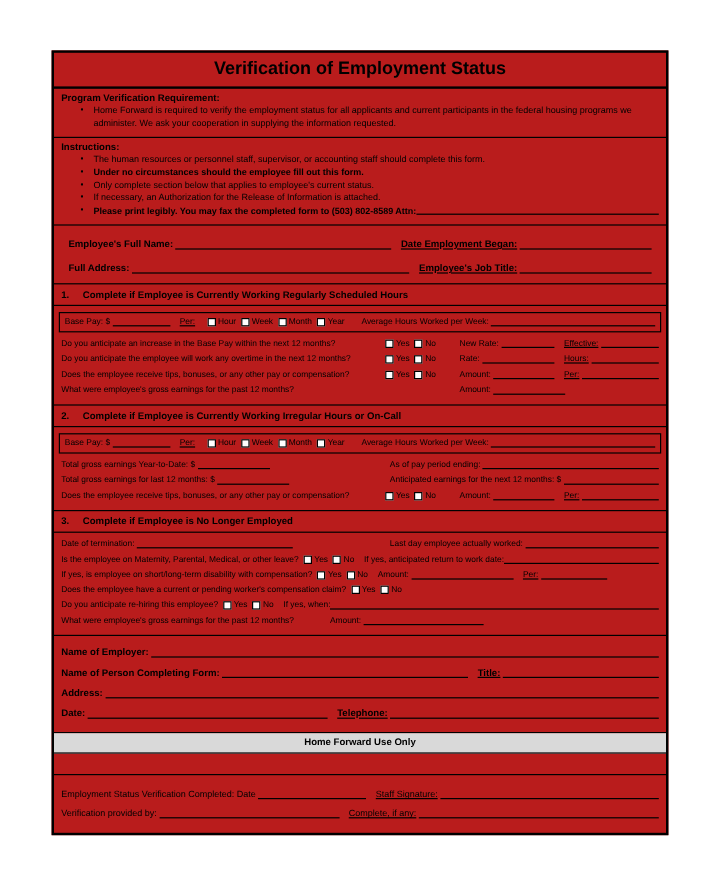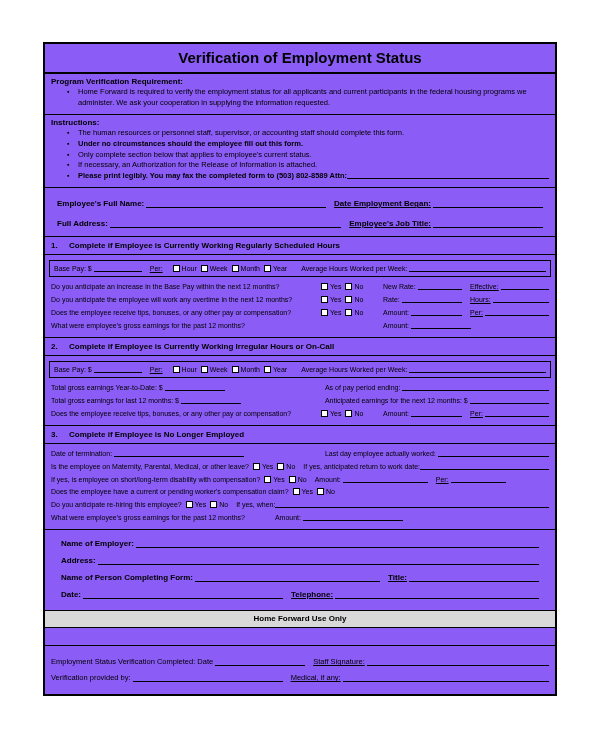--- a/index.html
+++ b/index.html
@@ -1,19 +1,19 @@
 <!DOCTYPE html>
 <html><head>
 <meta charset="utf-8">
 <style>
   * { margin:0; padding:0; box-sizing:border-box; }
   html, body { background:#ffffff; }
   body { width:600px; height:730px; font-family:"Liberation Sans", sans-serif; color:#000; }
   .page { width:600px; height:730px; padding:42px 43px 0; overflow:hidden; background:#fff; }
-  .form { border:2px solid #000; background:#8b5cf6; }
+  .form { border:2px solid #000; background:#b91c1c; }
 
   .title { text-align:center; font-weight:bold; font-size:15px; padding:5px 0 6px; border-bottom:2px solid #000; }
 
   .block { border-bottom:1px solid #000; padding:3px 6px 5px; }
   .bh { font-weight:bold; font-size:8px; margin-bottom:1px; }
   .bul { position:relative; margin-left:16px; padding-left:11px; font-size:7.5px; line-height:1.45; }
   .bul::before { content:"▪"; position:absolute; left:0; top:0; font-size:7px; }
   .bold { font-weight:bold; }
   .italic { }
   .flexline { display:flex; align-items:flex-start; }
@@ -47,21 +47,21 @@
   .mlr4 { margin:0 4px; }
   .fpair { display:flex; align-items:flex-end; flex:1 1 0; min-width:0; }
 
   .tcrow { display:flex; align-items:flex-end; font-size:7px; padding:2px 6px 3px; }
   .tc-left { flex:0 0 55%; display:flex; align-items:flex-end; }
   .tc-right { flex:1 1 auto; display:flex; align-items:flex-end; }
 
   .inrow { display:flex; align-items:flex-end; font-size:7px; padding:2px 6px 3px; }
   .gap30 { width:30px; flex:none; }
 
-  .employer { border-bottom:1px solid #000; padding:2px 16px 10px; }
+  .employer { border-bottom:1px solid #000; padding:2px 6px 10px; }
   .erow { display:flex; align-items:flex-end; font-size:8px; padding:7px 0 1px; }
   .erow .lbl { font-weight:bold; white-space:nowrap; margin-right:2px; }
 
   .hfu { text-align:center; font-weight:bold; font-size:8px; background:#d9d9d9; border-bottom:1px solid #000; padding:3px 0 4px; }
   .hfu-gap { height:18px; border-bottom:1px solid #000; }
   .bottom { padding:6px 6px 10px; }
   .brow { display:flex; align-items:flex-end; font-size:7.5px; padding:5px 0 2px;text-align:center; }
   .brow .blbl { white-space:nowrap; margin-right:2px; }
 </style>
 </head>
@@ -316,28 +316,28 @@
         <span class="filler"></span>
       </div>
     </div>
 
     <div class="employer">
       <div class="erow">
         <span class="lbl">Name of Employer:</span>
         <span class="line grow"></span>
       </div>
       <div class="erow">
-        <span class="lbl">Address:</span>
-        <span class="line grow"></span>
-      </div>
-      <div class="erow">
         <span class="lbl">Name of Person Completing Form:</span>
         <span class="line grow"></span>
         <span class="lbl ml8">Title:</span>
         <span class="line w130"></span>
+      </div>
+      <div class="erow">
+        <span class="lbl">Address:</span>
+        <span class="line grow"></span>
       </div>
       <div class="erow">
         <span class="lbl">Date:</span>
         <span class="line w200"></span>
         <span class="lbl ml8">Telephone:</span>
         <span class="line grow"></span>
       </div>
     </div>
 
     <div class="hfu">Home Forward Use Only</div>
@@ -345,19 +345,19 @@
     <div class="bottom">
       <div class="brow">
         <span class="blbl">Employment Status Verification Completed: Date</span>
         <span class="line w90"></span>
         <span class="blbl ml8">Staff Signature:</span>
         <span class="line grow"></span>
       </div>
       <div class="brow">
         <span class="blbl">Verification provided by:</span>
         <span class="line w150"></span>
-        <span class="blbl ml8">Medical, if any:</span>
+        <span class="blbl ml8">Complete, if any:</span>
         <span class="line grow"></span>
       </div>
     </div>
 
   </div>
 </div>
 
 </body></html>

